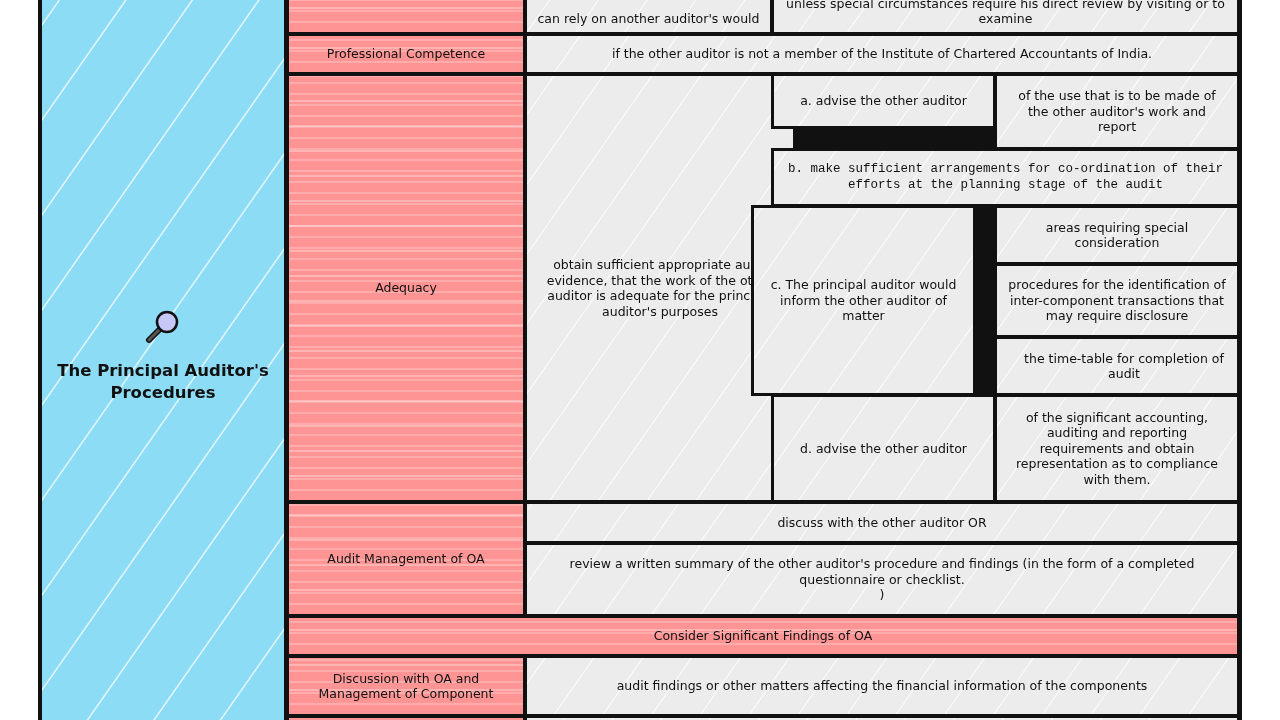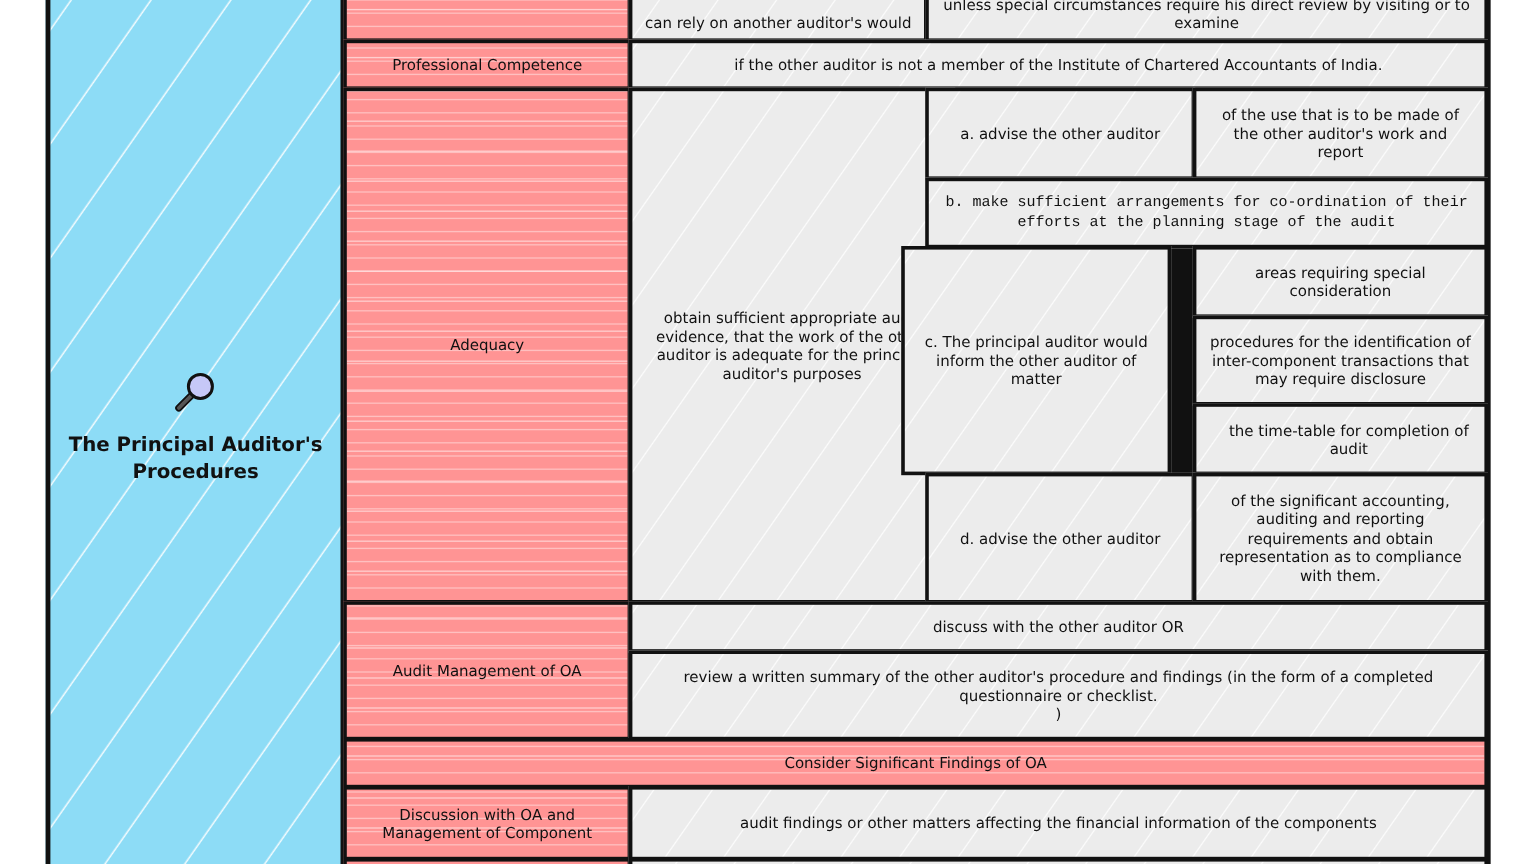--- a/index.html
+++ b/index.html
@@ -72,21 +72,21 @@
   <span>if the other auditor is not a member of the Institute of Chartered Accountants of India.</span>
 </div>
 
 <div class="cell pink" style="left:286px; top:73px; width:240px; height:430px;">
   <span>Adequacy</span>
 </div>
 <div class="cell grey" style="left:524px; top:73px; width:272px; height:430px; padding:2px 16px;">
   <span>obtain sufficient appropriate audit evidence, that the work of the other auditor is adequate for the principal auditor's purposes</span>
 </div>
 
-<div class="cell grey" style="left:771px; top:73px; width:225px; height:77px;">
+<div class="cell grey" style="left:771px; top:73px; width:225px; height:56px;">
   <span>a. advise the other auditor</span>
 </div>
 <div class="cell grey" style="left:994px; top:73px; width:246px; height:77px;">
   <span>of the use that is to be made of the other auditor's work and report</span>
 </div>
 
 <div class="cell grey" style="left:771px; top:148px; width:469px; height:59px;font-family:Liberation Mono, monospace;">
   <span>b. make sufficient arrangements for co-ordination of their efforts at the planning stage of the audit</span>
 </div>
 

